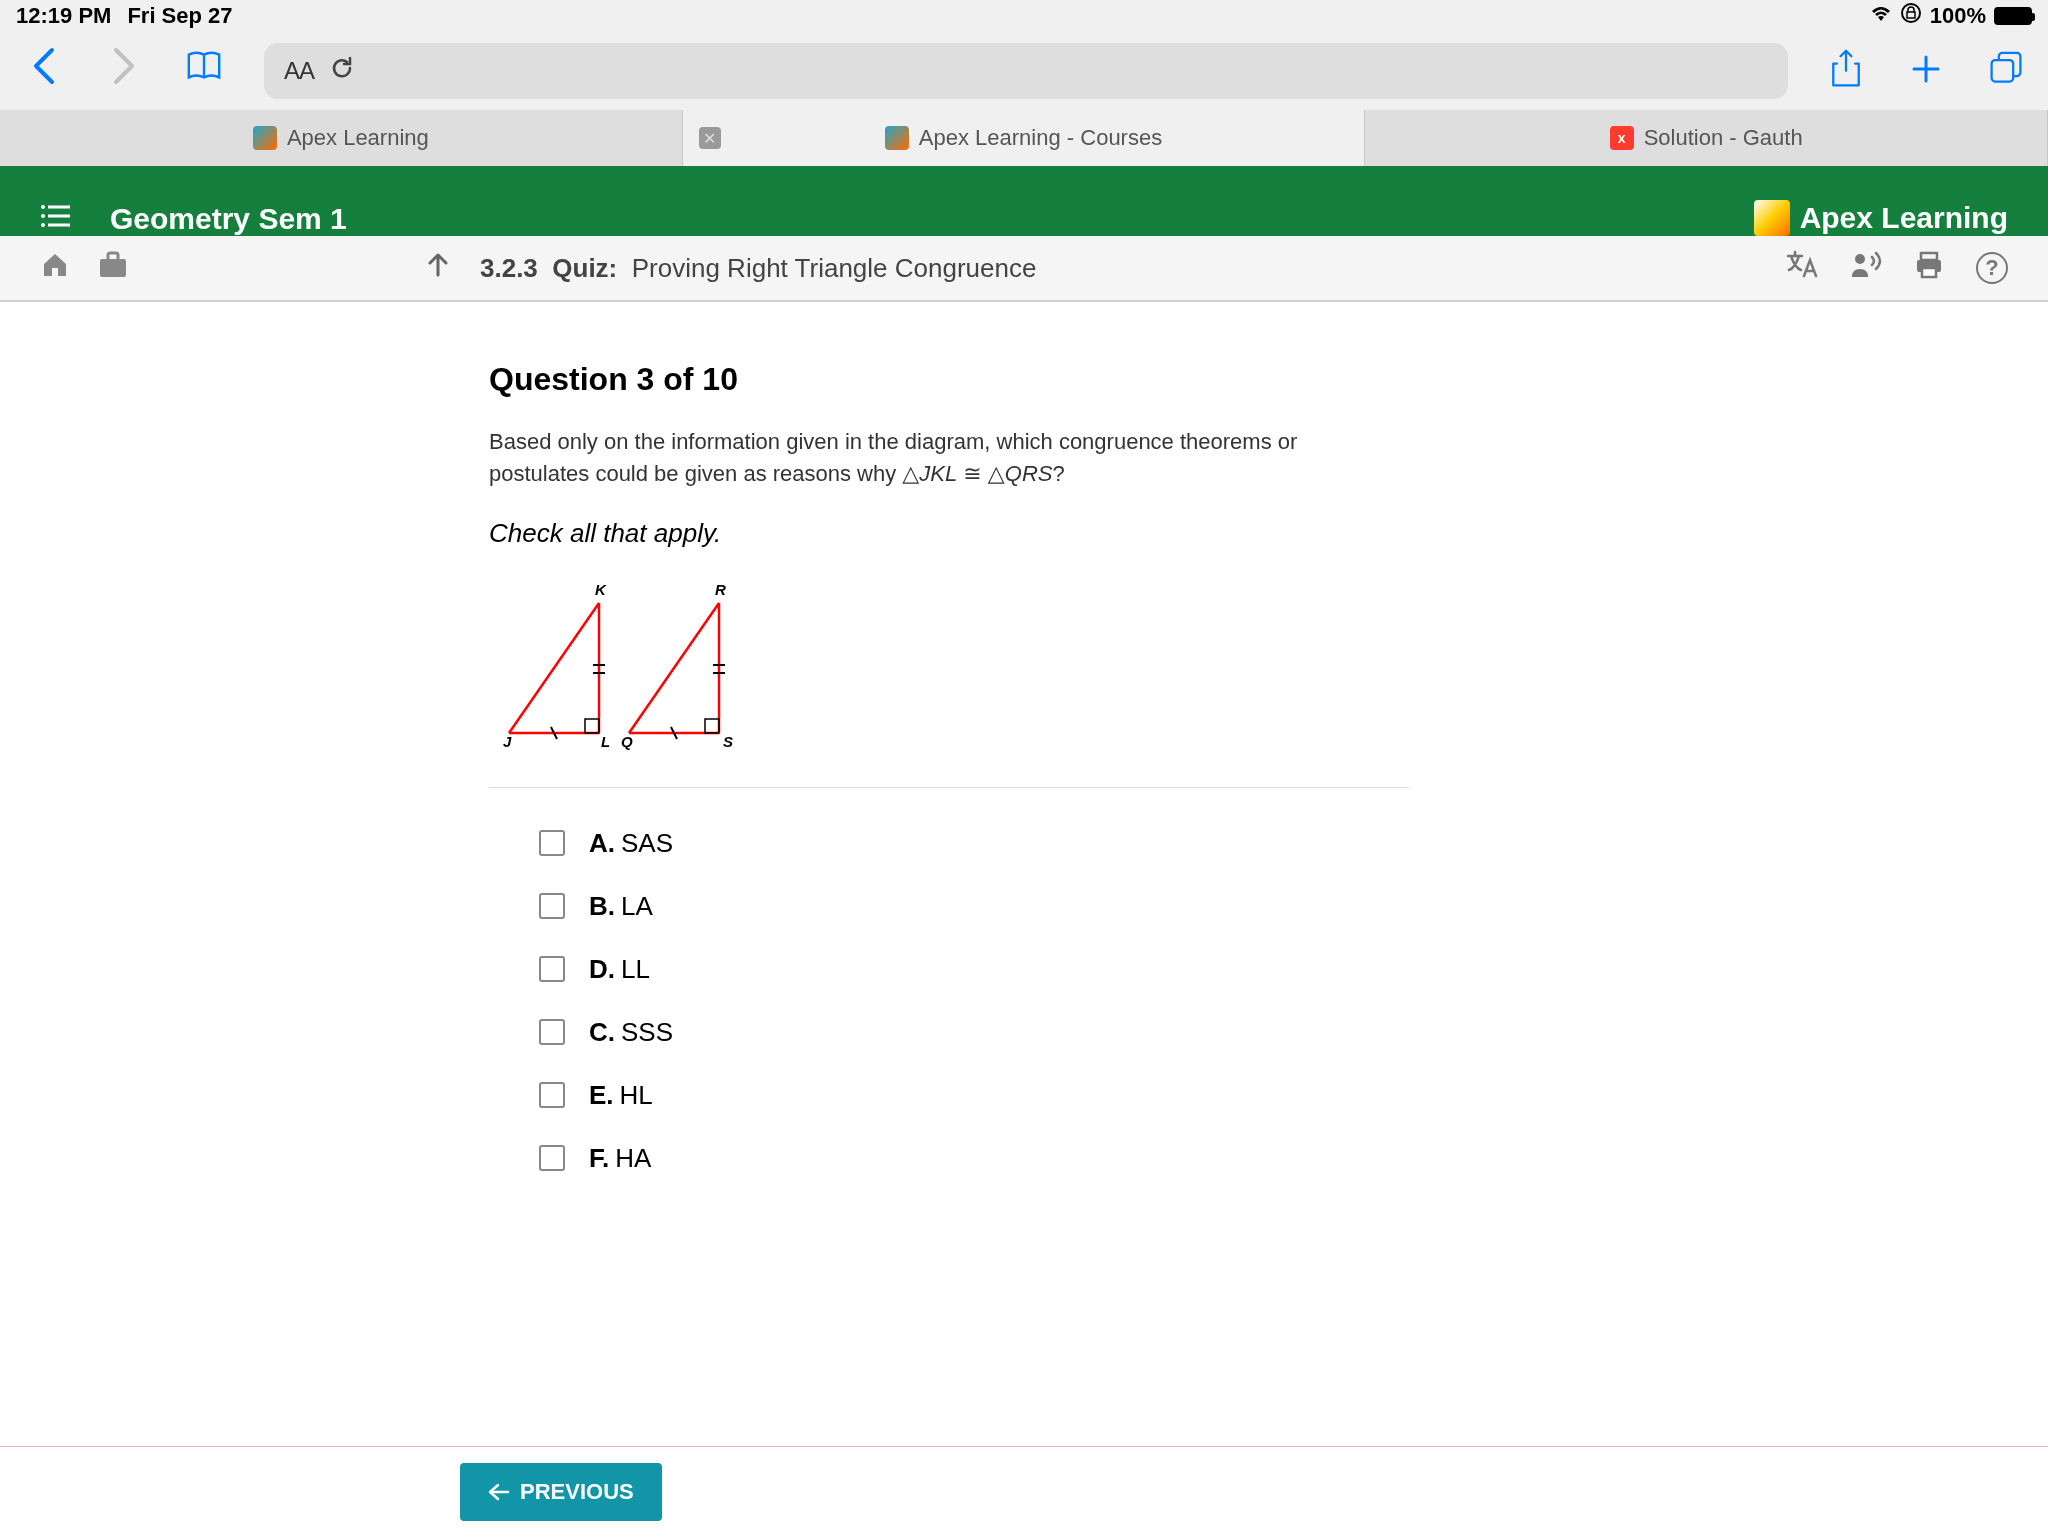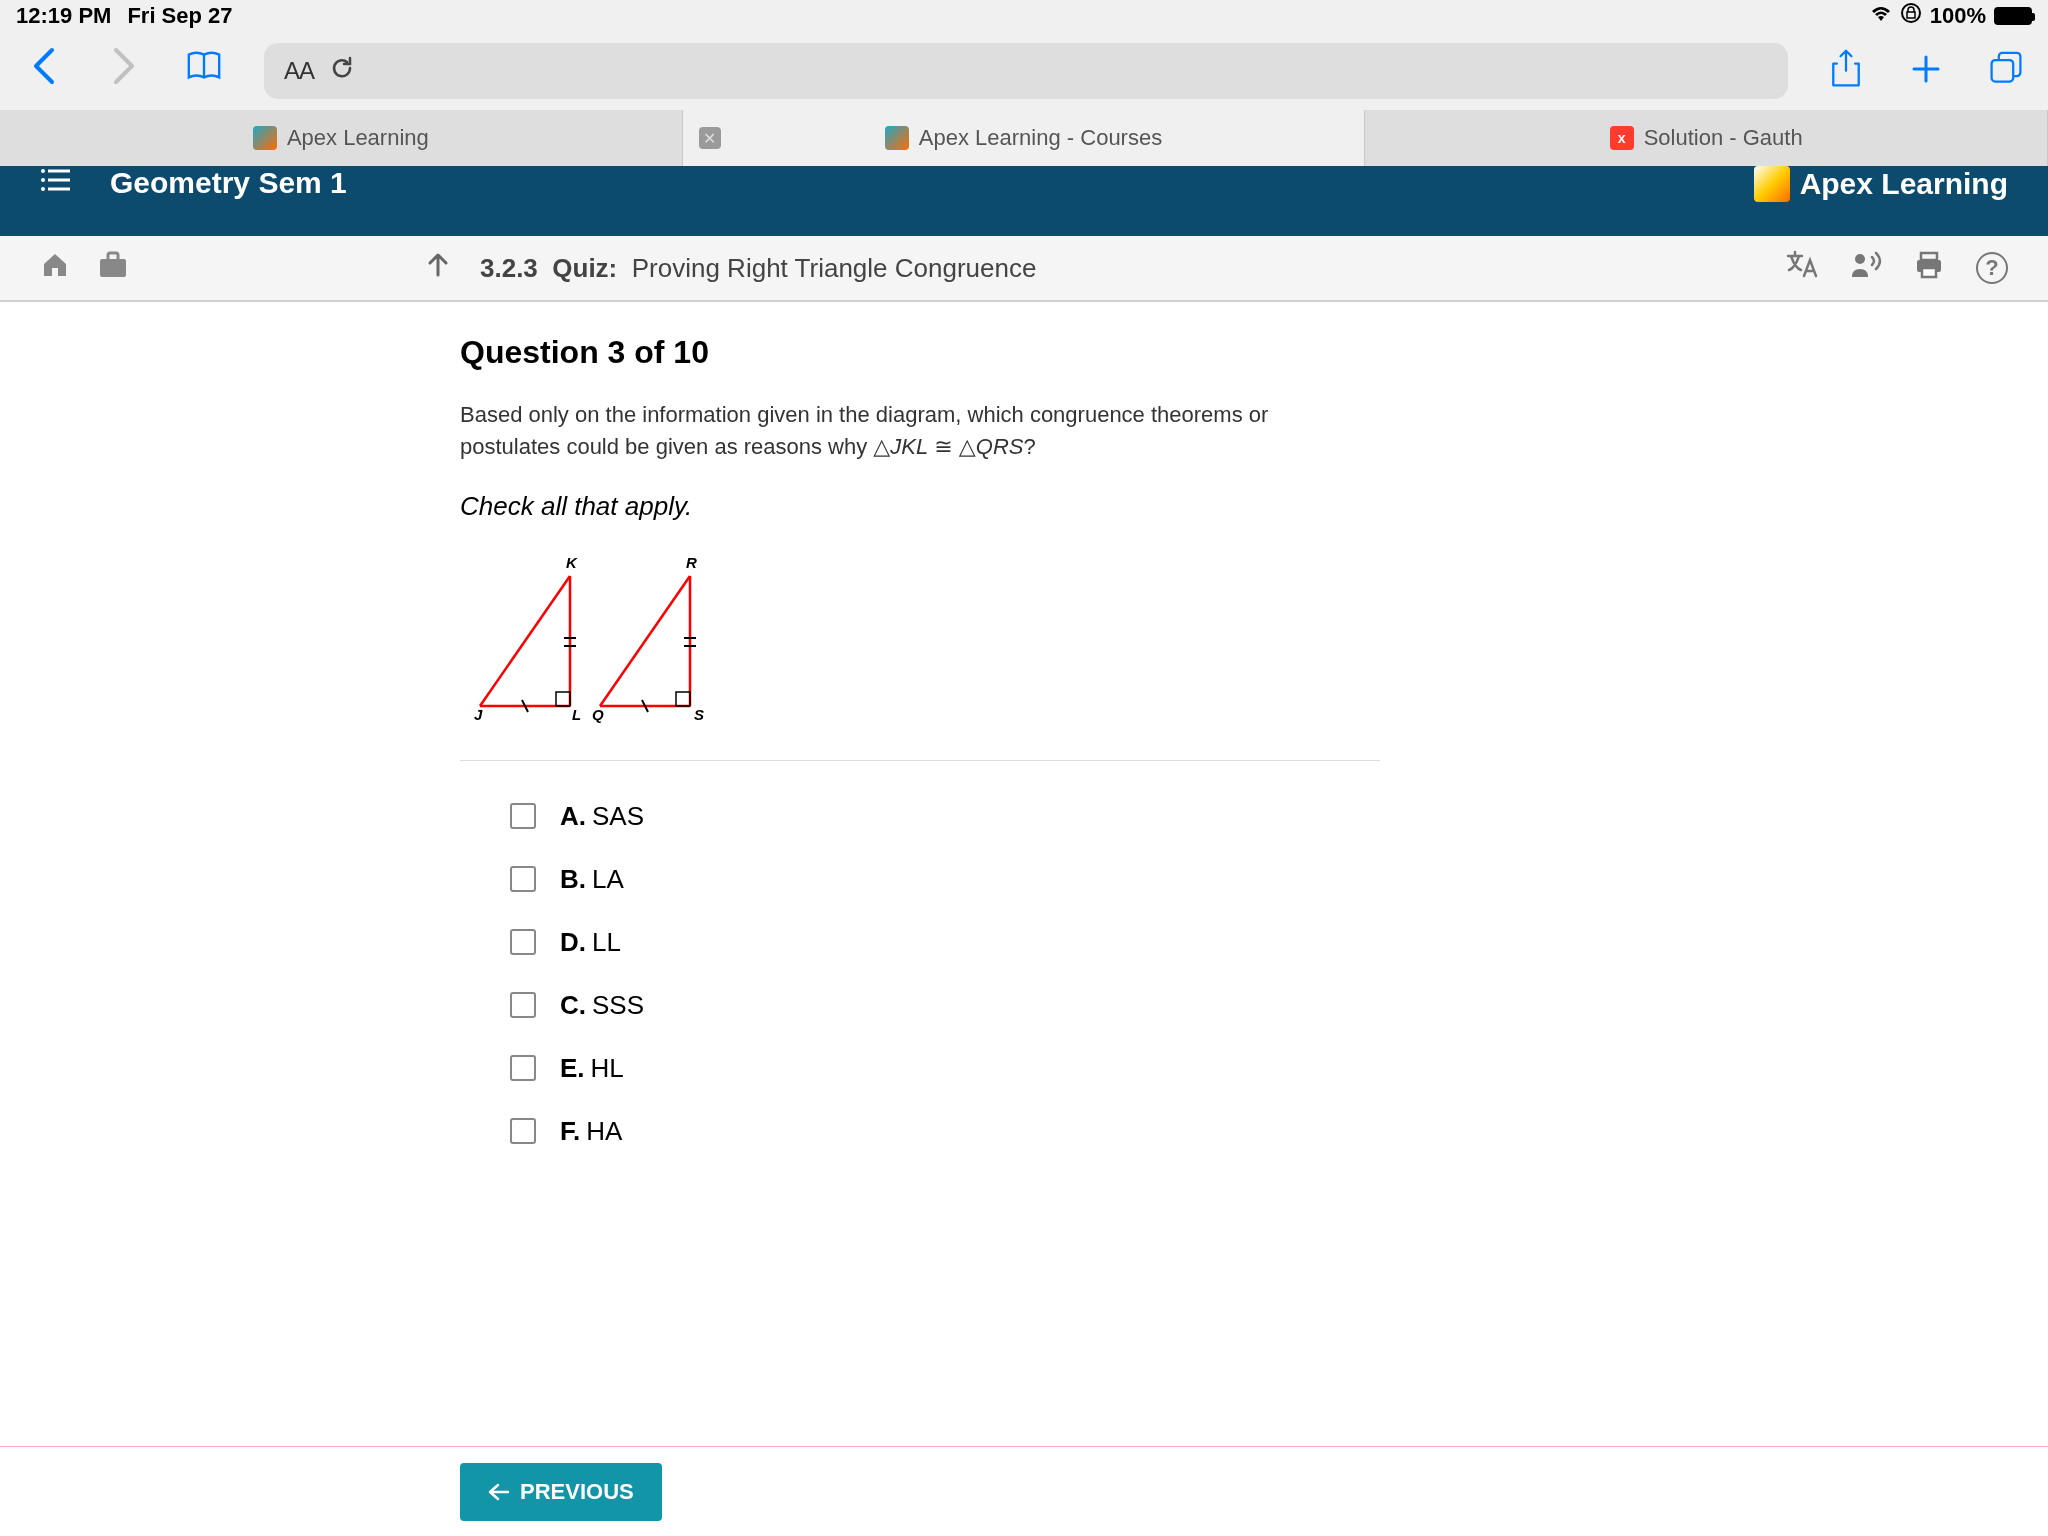--- a/index.html
+++ b/index.html
@@ -28,40 +28,40 @@
 
 .tab-bar { height: 56px; background: #dedede; display: flex; }
 .tab { flex: 1; display: flex; align-items: center; justify-content: center; gap: 10px; font-size: 22px; color: #555; position: relative; border-right: 1px solid #c8c8c8; }
 .tab.active { background: #f0f0f0; }
 .tab-close { position: absolute; left: 16px; width: 22px; height: 22px; background: #9a9a9a; color: #dedede; border-radius: 4px; display: flex; align-items: center; justify-content: center; font-size: 16px; }
 .tab-favicon { width: 24px; height: 24px; display: flex; align-items: center; justify-content: center; border-radius: 4px; font-size: 14px; color: white; font-weight: bold; }
 .favicon-apex { background: linear-gradient(135deg, #1fa8c9, #ff6b00); }
 .favicon-gauth { background: #ff3b30; }
 
 
-.course-header { height: 70px; background: #0c4a6e; display: flex; align-items: flex-start; padding: 0 40px; color: white; justify-content: space-between; }
+.course-header { height: 70px; background: #15803d; display: flex; align-items: flex-end; padding: 0 40px; color: white; justify-content: space-between; }
 .course-header-left { display: flex; align-items: center; gap: 40px; }
 .menu-icon { font-size: 28px; letter-spacing: 2px; }
 .course-title { font-size: 30px; font-weight: 600; }
 .apex-brand { display: flex; align-items: center; gap: 10px; font-size: 30px; font-weight: 700; }
 .apex-logo-box { width: 36px; height: 36px; background: linear-gradient(135deg, #fff, #ffcc00, #ff6b00); border-radius: 4px; }
 
 
 .sub-header { height: 66px; background: #f5f5f5; border-bottom: 2px solid #d0d0d0; display: flex; align-items: center; padding: 0 40px; gap: 28px; }
 .sub-icon { color: #888; font-size: 30px; }
 .sub-spacer { width: 240px; }
 .back-arrow { font-size: 32px; color: #666; }
 .quiz-label { font-size: 26px; color: #444; }
 .quiz-label b { font-weight: 700; }
 .sub-right { margin-left: auto; display: flex; gap: 32px; align-items: center; }
 .sub-right-icon { font-size: 28px; color: #777; }
 .help-circle { width: 32px; height: 32px; border: 2.5px solid #777; border-radius: 50%; display: flex; align-items: center; justify-content: center; font-size: 22px; color: #777; font-weight: bold; }
 
 
-.content { padding: 32px 0 0 460px; max-width: 1400px; }
+.content { padding: 59px 0 0 460px; max-width: 1400px; margin-left: 29px; }
 .question-title { font-size: 32px; font-weight: 700; margin-bottom: 28px; }
 .question-text { font-size: 22px; line-height: 1.45; color: #333; margin-bottom: 28px; max-width: 900px; }
 .instruction { font-size: 26px; font-style: italic; margin-bottom: 24px; }
 .diagram { margin-bottom: 20px; }
 .divider { border-top: 1px solid #ddd; margin: 30px 0 40px 0; max-width: 920px; }
 .options { padding-left: 50px; }
 .option { display: flex; align-items: center; gap: 24px; margin-bottom: 32px; font-size: 26px; }
 .checkbox { width: 26px; height: 26px; border: 2.5px solid #888; border-radius: 3px; cursor: pointer; }
 .option-text b { font-weight: 700; margin-right: 6px; }
 

